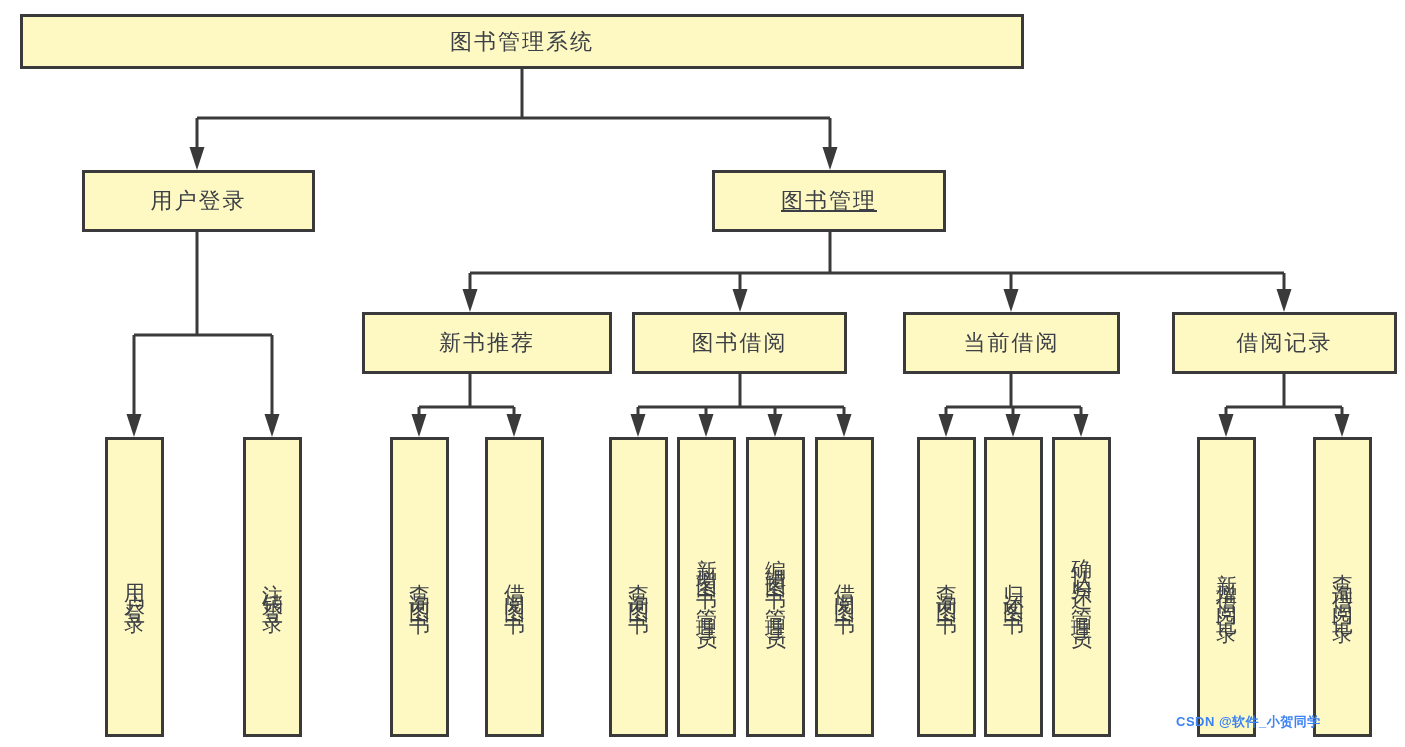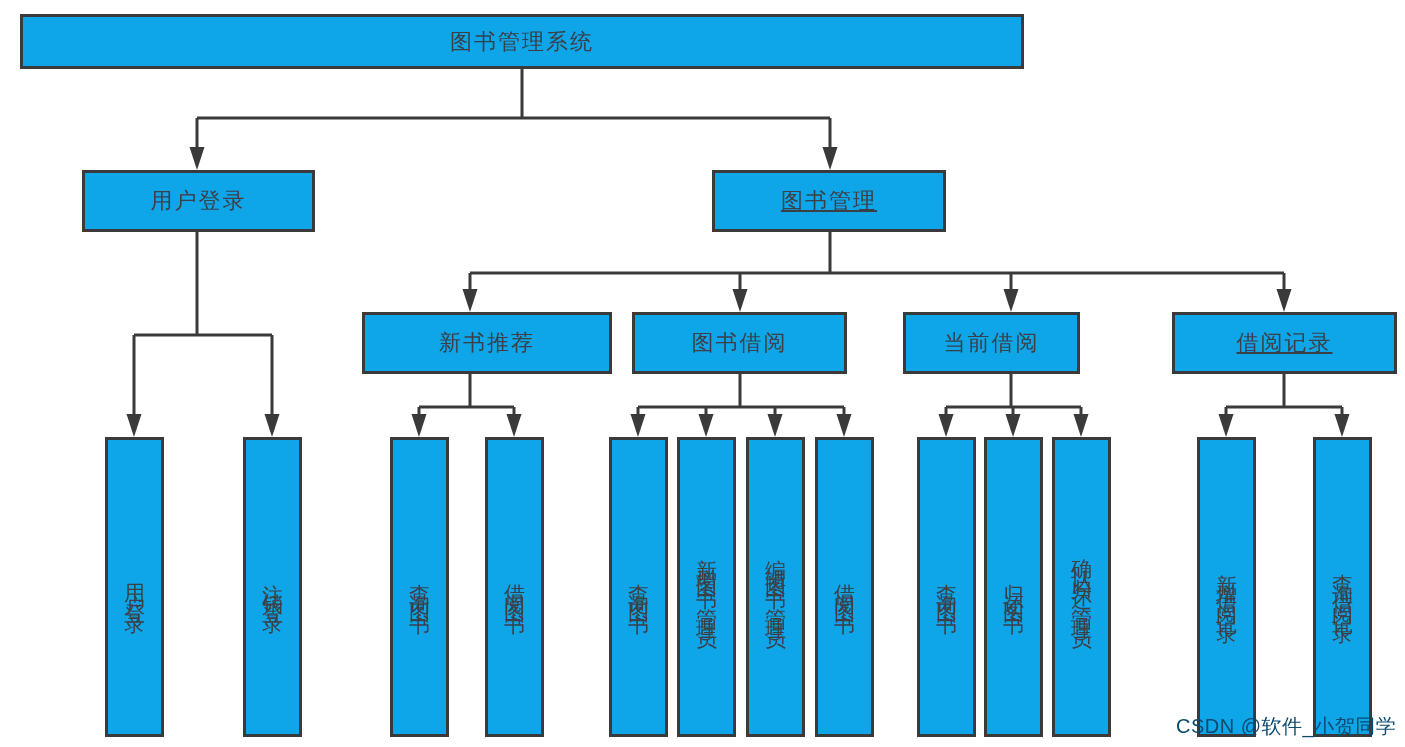--- a/index.html
+++ b/index.html
@@ -18,21 +18,21 @@
   #connectors {
     position: absolute;
     left: 0;
     top: 0;
     z-index: 1;
   }
   .node, .vnode {
     position: absolute;
     box-sizing: border-box;
     border: 3px solid #3a3a3a;
-    background: #0ea5e9;
+    background: #fef9c3;
     color: #3c4046;
     display: flex;
     align-items: center;
     justify-content: center;
     z-index: 2;
     text-align: center;
   }
   .node {
     font-size: 22px;
     letter-spacing: 2px;
@@ -48,24 +48,25 @@
     letter-spacing: 10px;
     width: 59px;
     height: 300px;
     top: 437px;
   }
   #watermark {
     position: absolute;
     left: 1176px;
     top: 713px;
     z-index: 3;
-    font-size: 20px;
+    font-size: 13px;
     letter-spacing: 0.5px;
-    color: #0c4a6e;
+    color: #3b82f6;
     white-space: nowrap;
+    font-weight: bold;
   }
 </style>
 </head>
 <body>
 
 <div id="canvas">
 
   <svg id="connectors" width="1405" height="747" viewBox="0 0 1405 747">
     <defs>
       <path id="arw" d="M0 0 L-7.5 -23 L7.5 -23 Z"></path>
@@ -109,22 +110,22 @@
     </g>
   </svg>
 
   <div class="node root" style="left:20px; top:14px; width:1004px;">图书管理系统</div>
 
   <div class="node" style="left:82px; top:170px; width:233px;">用户登录</div>
   <div class="node" style="left:712px; top:170px; width:234px;text-decoration:underline;">图书管理</div>
 
   <div class="node" style="left:362px; top:312px; width:250px;">新书推荐</div>
   <div class="node" style="left:632px; top:312px; width:215px;">图书借阅</div>
-  <div class="node" style="left:903px; top:312px; width:177px;">当前借阅</div>
-  <div class="node" style="left:1172px; top:312px; width:225px;text-decoration:underline;">借阅记录</div>
+  <div class="node" style="left:903px; top:312px; width:217px;">当前借阅</div>
+  <div class="node" style="left:1172px; top:312px; width:225px;">借阅记录</div>
 
   <div class="vnode" style="left:105px;">用户登录</div>
   <div class="vnode" style="left:243px;">注销登录</div>
 
   <div class="vnode" style="left:390px;">查询图书</div>
   <div class="vnode" style="left:485px;">借阅图书</div>
 
   <div class="vnode" style="left:609px;">查询图书</div>
   <div class="vnode" style="left:677px;">新增图书（管理员）</div>
   <div class="vnode" style="left:746px;">编辑图书（管理员）</div>

